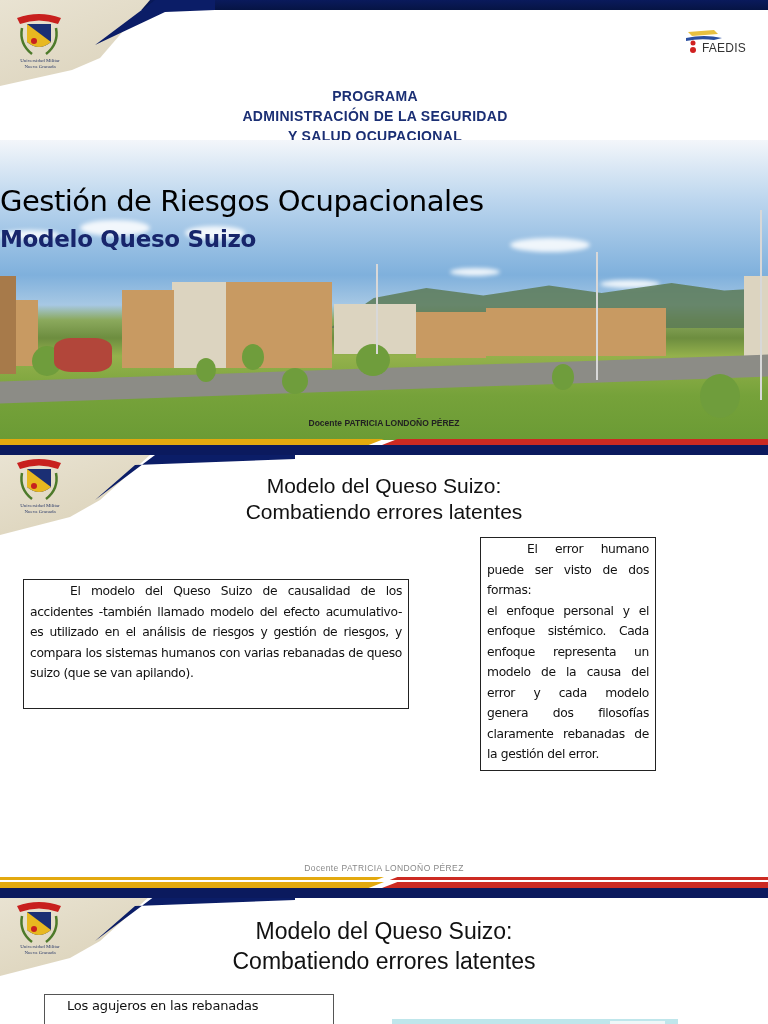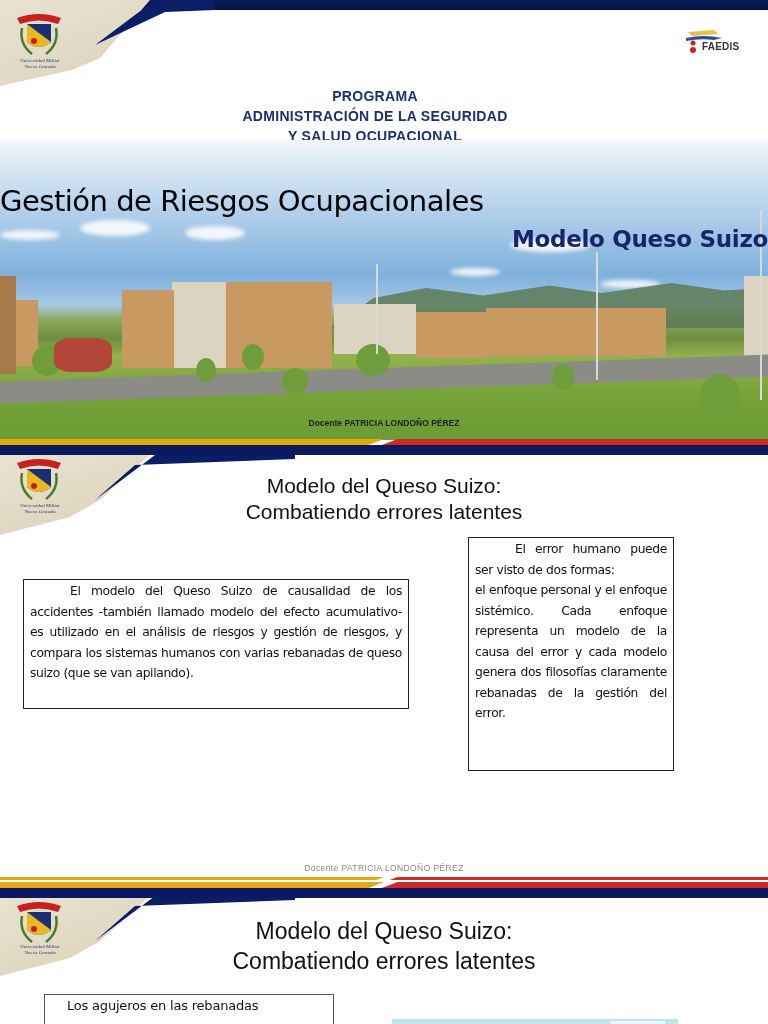--- a/index.html
+++ b/index.html
@@ -9,49 +9,49 @@
   
   #s1 { top:0; height:455px; background:#fff; }
   .s1-header { position:absolute; left:0; top:0; width:768px; height:140px; background:#fff; }
   .topbar { position:absolute; left:0; top:0; width:768px; height:10px; background:linear-gradient(#0a1a5c,#061444); }
   .corner { position:absolute; left:0; top:0; width:190px; height:90px; background:linear-gradient(160deg,#e9e3d2,#d9d0b8); clip-path:polygon(0 0,150px 0,100px 58px,72px 70px,0 86px); }
   .swoosh { position:absolute; left:95px; top:0; width:120px; height:50px; background:#0b1d67; clip-path:polygon(60px 0,120px 0,120px 10px,70px 12px,0 45px); }
   .logo { position:absolute; left:14px; top:8px; width:50px; height:62px; }
   .logo-text { position:absolute; left:10px; top:58px; width:60px; font-size:5px; line-height:6px; color:#2f3e6b; text-align:center; font-family:"Liberation Serif", serif; }
   .prog { position:absolute; left:210px; top:56px; width:330px; text-align:center; color:#1b2f74; font-weight:bold; font-size:14px; line-height:20px; letter-spacing:0.3px;margin-top:30px; }
   .faedis { position:absolute; left:684px; top:26px; width:60px; height:30px; }
-  .faedis-label { position:absolute; left:702px; top:41px; font-size:10px; font-weight:bold; color:#333; letter-spacing:0.2px; }
+  .faedis-label { position:absolute; left:702px; top:41px; font-size:12px; font-weight:normal; color:#333; letter-spacing:0.2px; }
 
   .photo { position:absolute; left:0; top:140px; width:768px; height:300px;
     background:linear-gradient(to bottom,#f3f6fa 0%,#bcd6ee 20%,#7fb0dc 45%,#a7c8e4 55%,#8ba95d 60%,#6d8d3f 66%,#94b14c 72%,#76a23a 85%,#6b9b35 100%); }
   .cloud { position:absolute; background:rgba(255,255,255,0.85); border-radius:50%; filter:blur(2px); }
   .mountains { position:absolute; left:330px; top:138px; width:438px; height:50px; background:#5c7a56; clip-path:polygon(0 100%,10% 40%,22% 20%,35% 35%,50% 15%,62% 30%,78% 10%,90% 25%,100% 20%,100% 100%); opacity:0.85; }
   .bldg { position:absolute; background:#c89a62; }
   .bldg.dark { background:#a77a4a; }
   .bldg.light { background:#dcd4c0; }
   .road { position:absolute; left:0; top:228px; width:768px; height:22px; background:#8c8c86; transform:skewY(-2deg); }
   .tree { position:absolute; background:#6f9d3c; border-radius:50%; }
   .pole { position:absolute; width:2px; background:#d8d8d8; }
   .t1 { position:absolute; left:0; top:184px; width:768px; text-align:left; color:#000000; font-size:29px; font-family:"DejaVu Sans", sans-serif; font-weight:normal; letter-spacing:-0.5px; }
-  .t2 { position:absolute; left:0; top:226px; width:768px; text-align:right; color:#17256b; font-size:23px; font-weight:bold; font-family:"DejaVu Sans", sans-serif; letter-spacing:-0.3px; }
+  .t2 { position:absolute; left:0; top:226px; width:768px; text-align:left; color:#17256b; font-size:23px; font-weight:bold; font-family:"DejaVu Sans", sans-serif; letter-spacing:-0.3px; }
   .docente1 { position:absolute; left:0; top:418px; width:768px; text-align:center; font-size:8.5px; font-weight:bold; color:#222; }
   .stripe { position:absolute; left:0; width:768px; height:16px; }
   .stripe .y { position:absolute; left:0; top:0; width:384px; height:6px; background:#e3a90f; clip-path:polygon(0 0,100% 0,96% 100%,0 100%); }
   .stripe .r { position:absolute; left:382px; top:0; width:386px; height:6px; background:#cc2a22; clip-path:polygon(4% 0,100% 0,100% 100%,0 100%); }
   .stripe .b { position:absolute; left:0; top:6px; width:768px; height:10px; background:#0b1a5e; }
 
   
   #s2 { top:455px; height:425px; background:#fff; }
   .s2corner { position:absolute; left:0; top:0; width:200px; height:90px; background:linear-gradient(160deg,#e9e3d2,#d6ccb0); clip-path:polygon(0 0,150px 0,100px 45px,70px 62px,0 80px); }
   .s2swoosh { position:absolute; left:95px; top:0; width:200px; height:50px; background:#0b1d67; clip-path:polygon(60px 0,200px 0,200px 4px,40px 10px,0 45px); }
   .s2title { position:absolute; left:0; top:18px; width:768px; text-align:center; font-size:21px; line-height:26px; color:#111; font-family:"Liberation Sans", sans-serif; }
   .box { position:absolute; border:1px solid #222; background:#fff; color:#111; font-family:"DejaVu Sans", sans-serif; font-size:12.3px; line-height:20.5px; text-align:justify; padding:1px 6px; box-sizing:border-box; }
   .box .ind { display:inline-block; width:40px; }
   .box1 { left:23px; top:124px; width:386px; height:130px; letter-spacing:-0.35px; }
-  .box2 { left:468px; top:82px; width:206px; height:234px; letter-spacing:-0.35px; }
+  .box2 { left:480px; top:82px; width:176px; height:234px; letter-spacing:-0.35px; }
   .docente2 { position:absolute; left:0; top:408px; width:768px; text-align:center; font-size:8.5px; color:#888; letter-spacing:0.4px; }
 
   
   #s3 { top:880px; height:144px; background:#fff; }
   .s3title { position:absolute; left:0; top:36px; width:768px; text-align:center; font-size:23px; line-height:30px; color:#111; }
   .box3 { left:44px; top:114px; width:290px; height:40px; font-size:13px; letter-spacing:-0.2px; border-color:#555; padding-left:22px; }
   .cyanbar { position:absolute; left:392px; top:139px; width:286px; height:5px; background:#bfe6eb; }
   .cyanbar .w { position:absolute; left:218px; top:2px; width:55px; height:3px; background:#eef7f8; }
   svg { display:block; }
 </style>

